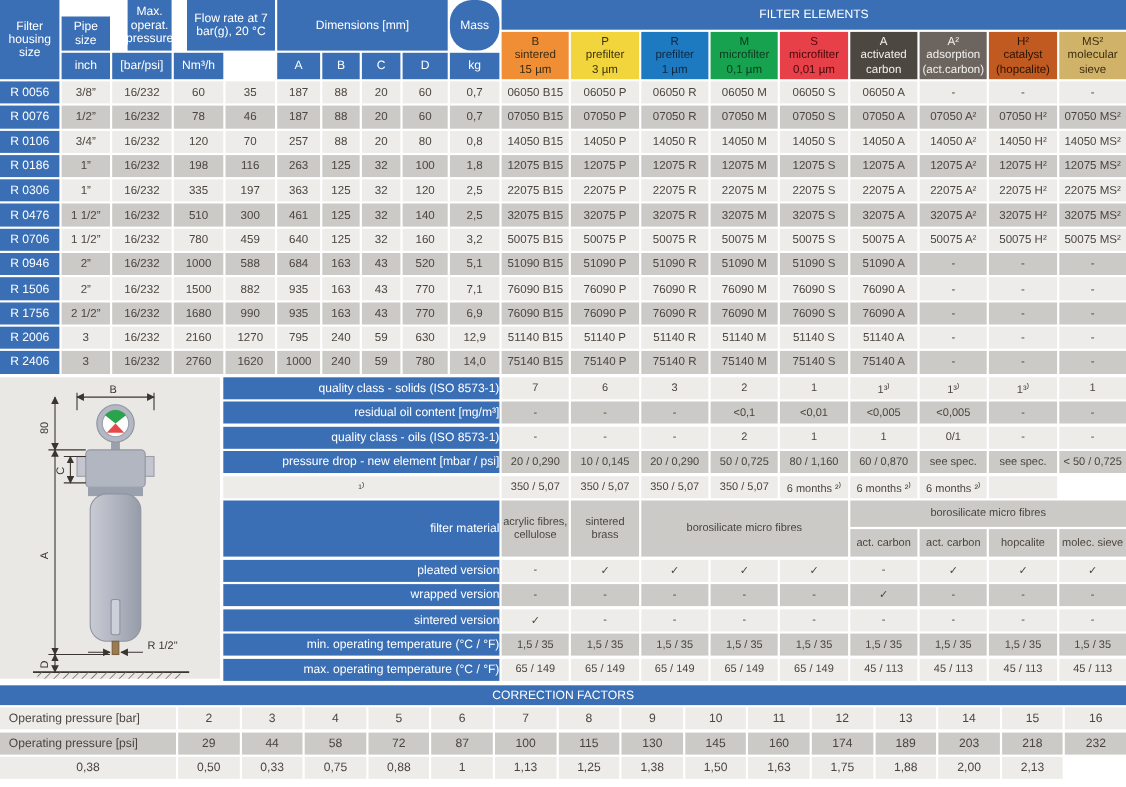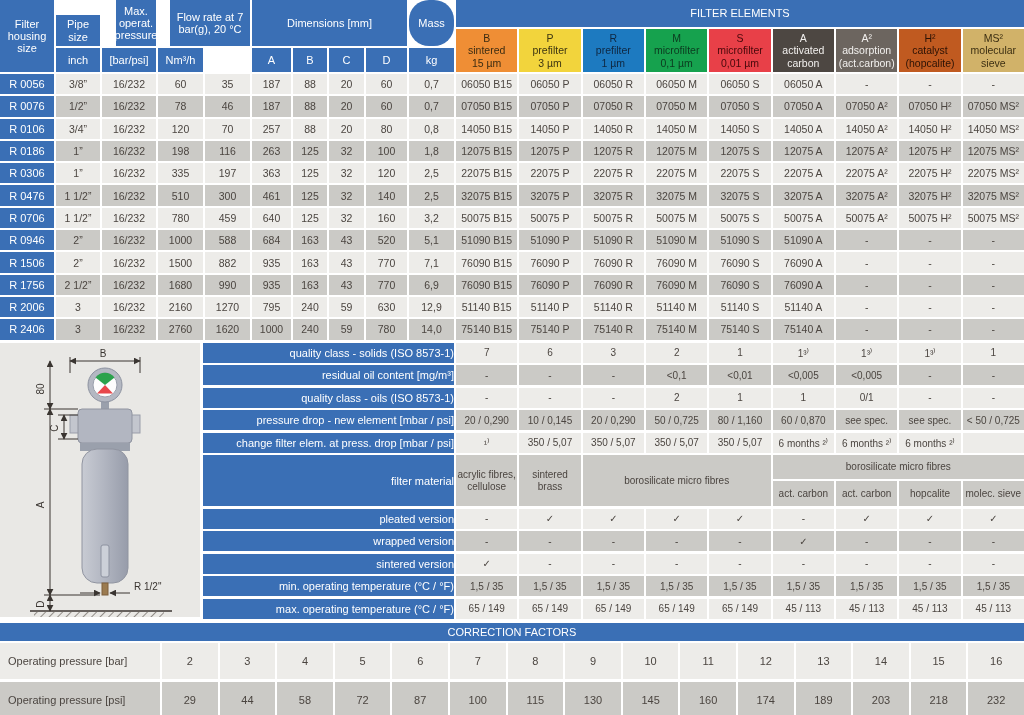--- a/index.html
+++ b/index.html
@@ -51,21 +51,21 @@
     justify-content:flex-end; padding-right:0; font-size:11px; white-space:nowrap;
   }
   .matright { display:grid; grid-template-columns:repeat(4,1fr); grid-template-rows:24px 25px; gap:2px; }
   .matright .c, .srow.mat .c { white-space:normal; text-align:center; line-height:1.15; }
   
   .cftitle {
     margin-top:4px; height:18px; background:#3a6fb5; color:#fff;
     display:flex; align-items:center; justify-content:center; font-size:11px;
   }
   .cfrows { margin-top:2.5px; display:flex; flex-direction:column; gap:2.5px; }
-  .crow { display:grid; grid-template-columns:160px repeat(15,1fr); gap:2px; height:36px; }
+  .crow { display:grid; grid-template-columns:160px repeat(15,1fr); gap:2px; height:20px; }
   .crow .c { font-size:11px; }
   .clab { justify-content:flex-start !important; padding-left:8px; }
   svg text { font-family:"Liberation Sans", sans-serif; }
 </style>
 </head>
 <body>
 
 <div class="maintbl">
   <div class="mainhead">
     <div class="hcell" style="grid-column:1;grid-row:1 / 4;">Filter housing size</div>
@@ -464,21 +464,20 @@
         <div class="c dk">10 / 0,145</div>
         <div class="c dk">20 / 0,290</div>
         <div class="c dk">50 / 0,725</div>
         <div class="c dk">80 / 1,160</div>
         <div class="c dk">60 / 0,870</div>
         <div class="c dk">see spec.</div>
         <div class="c dk">see spec.</div>
         <div class="c dk">&lt; 50 / 0,725</div>
       </div>
       <div class="srow">
-        <div class="slab">change filter elem. at press. drop [mbar / psi]</div>
         <div class="c">¹⁾</div>
         <div class="c">350 / 5,07</div>
         <div class="c">350 / 5,07</div>
         <div class="c">350 / 5,07</div>
         <div class="c">350 / 5,07</div>
         <div class="c">6 months ²⁾</div>
         <div class="c">6 months ²⁾</div>
         <div class="c">6 months ²⁾</div>
         <div class="c"></div>
       </div>
@@ -590,21 +589,20 @@
       <div class="c dk">130</div>
       <div class="c dk">145</div>
       <div class="c dk">160</div>
       <div class="c dk">174</div>
       <div class="c dk">189</div>
       <div class="c dk">203</div>
       <div class="c dk">218</div>
       <div class="c dk">232</div>
     </div>
     <div class="crow">
-      <div class="c clab">Correction factor</div>
       <div class="c">0,38</div>
       <div class="c">0,50</div>
       <div class="c">0,33</div>
       <div class="c">0,75</div>
       <div class="c">0,88</div>
       <div class="c">1</div>
       <div class="c">1,13</div>
       <div class="c">1,25</div>
       <div class="c">1,38</div>
       <div class="c">1,50</div>

